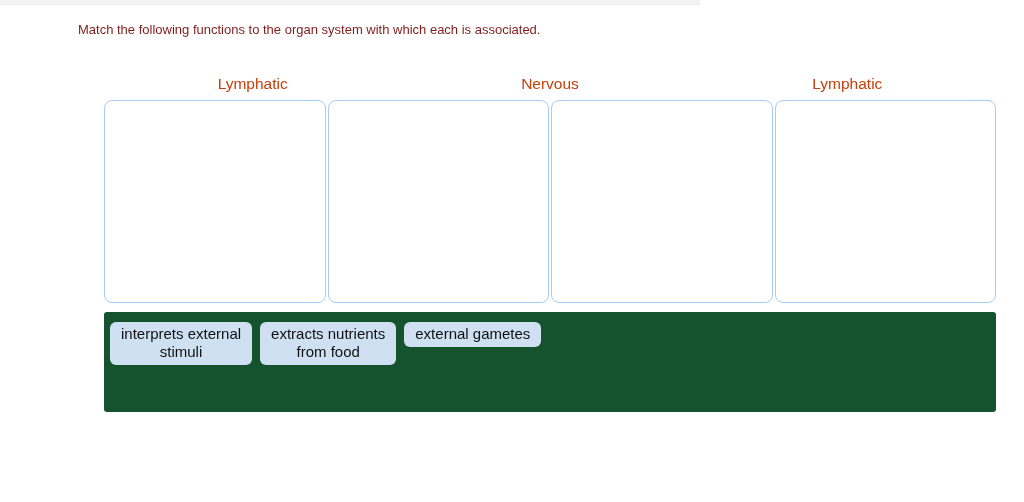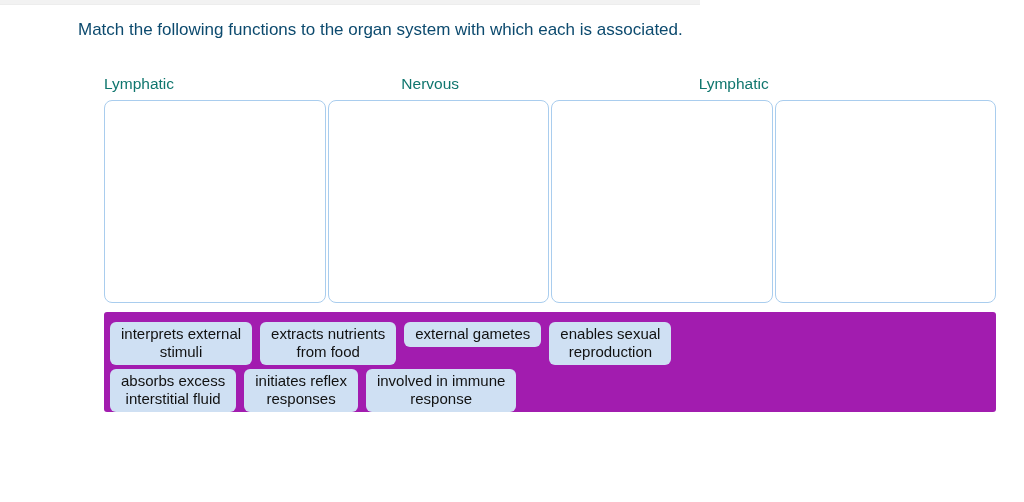--- a/index.html
+++ b/index.html
@@ -32,39 +32,39 @@
     left: 0;
     top: 0;
     width: 1024px;
     height: 502px;
   }
 
   #instruction {
     position: absolute;
     left: 78px;
     top: 20px;
-    font-size: 17px;
+    font-size: 13px;
     line-height: 20px;
-    color: #0c4a6e;
+    color: #7f1d1d;
     white-space: nowrap;
   }
 
   #headers-row {
     position: absolute;
     left: 104px;
     top: 74px;
     width: 892px;
     display: flex;
   }
   .col-header {
     flex: 1 1 0;
-    text-align: left;
+    text-align: center;
     font-size: 15.5px;
     line-height: 20px;
-    color: #0f766e;
+    color: #c2410c;
   }
 
   #dropzones-row {
     position: absolute;
     left: 104px;
     top: 100px;
     width: 892px;
     height: 203px;
     display: flex;
     gap: 2px;
@@ -76,21 +76,21 @@
     border-radius: 8px;
     box-sizing: border-box;
   }
 
   #tile-bank {
     position: absolute;
     left: 104px;
     top: 312px;
     width: 892px;
     height: 100px;
-    background: #a21caf;
+    background: #14532d;
     border-radius: 3px;
     box-sizing: border-box;
     padding: 10px 6px 6px 6px;
   }
   .bank-row {
     display: flex;
     align-items: flex-start;
     gap: 8px;
     margin-bottom: 4px;
   }
@@ -130,26 +130,16 @@
     <div class="dropzone"></div>
   </div>
 
   <div id="tile-bank">
     <div class="bank-row">
       <div class="tile">interprets external
 stimuli</div>
       <div class="tile">extracts nutrients
 from food</div>
       <div class="tile">external gametes</div>
-      <div class="tile">enables sexual
-reproduction</div>
-    </div>
-    <div class="bank-row">
-      <div class="tile">absorbs excess
-interstitial fluid</div>
-      <div class="tile">initiates reflex
-responses</div>
-      <div class="tile">involved in immune
-response</div>
     </div>
   </div>
 
 </div>
 
 </body></html>

